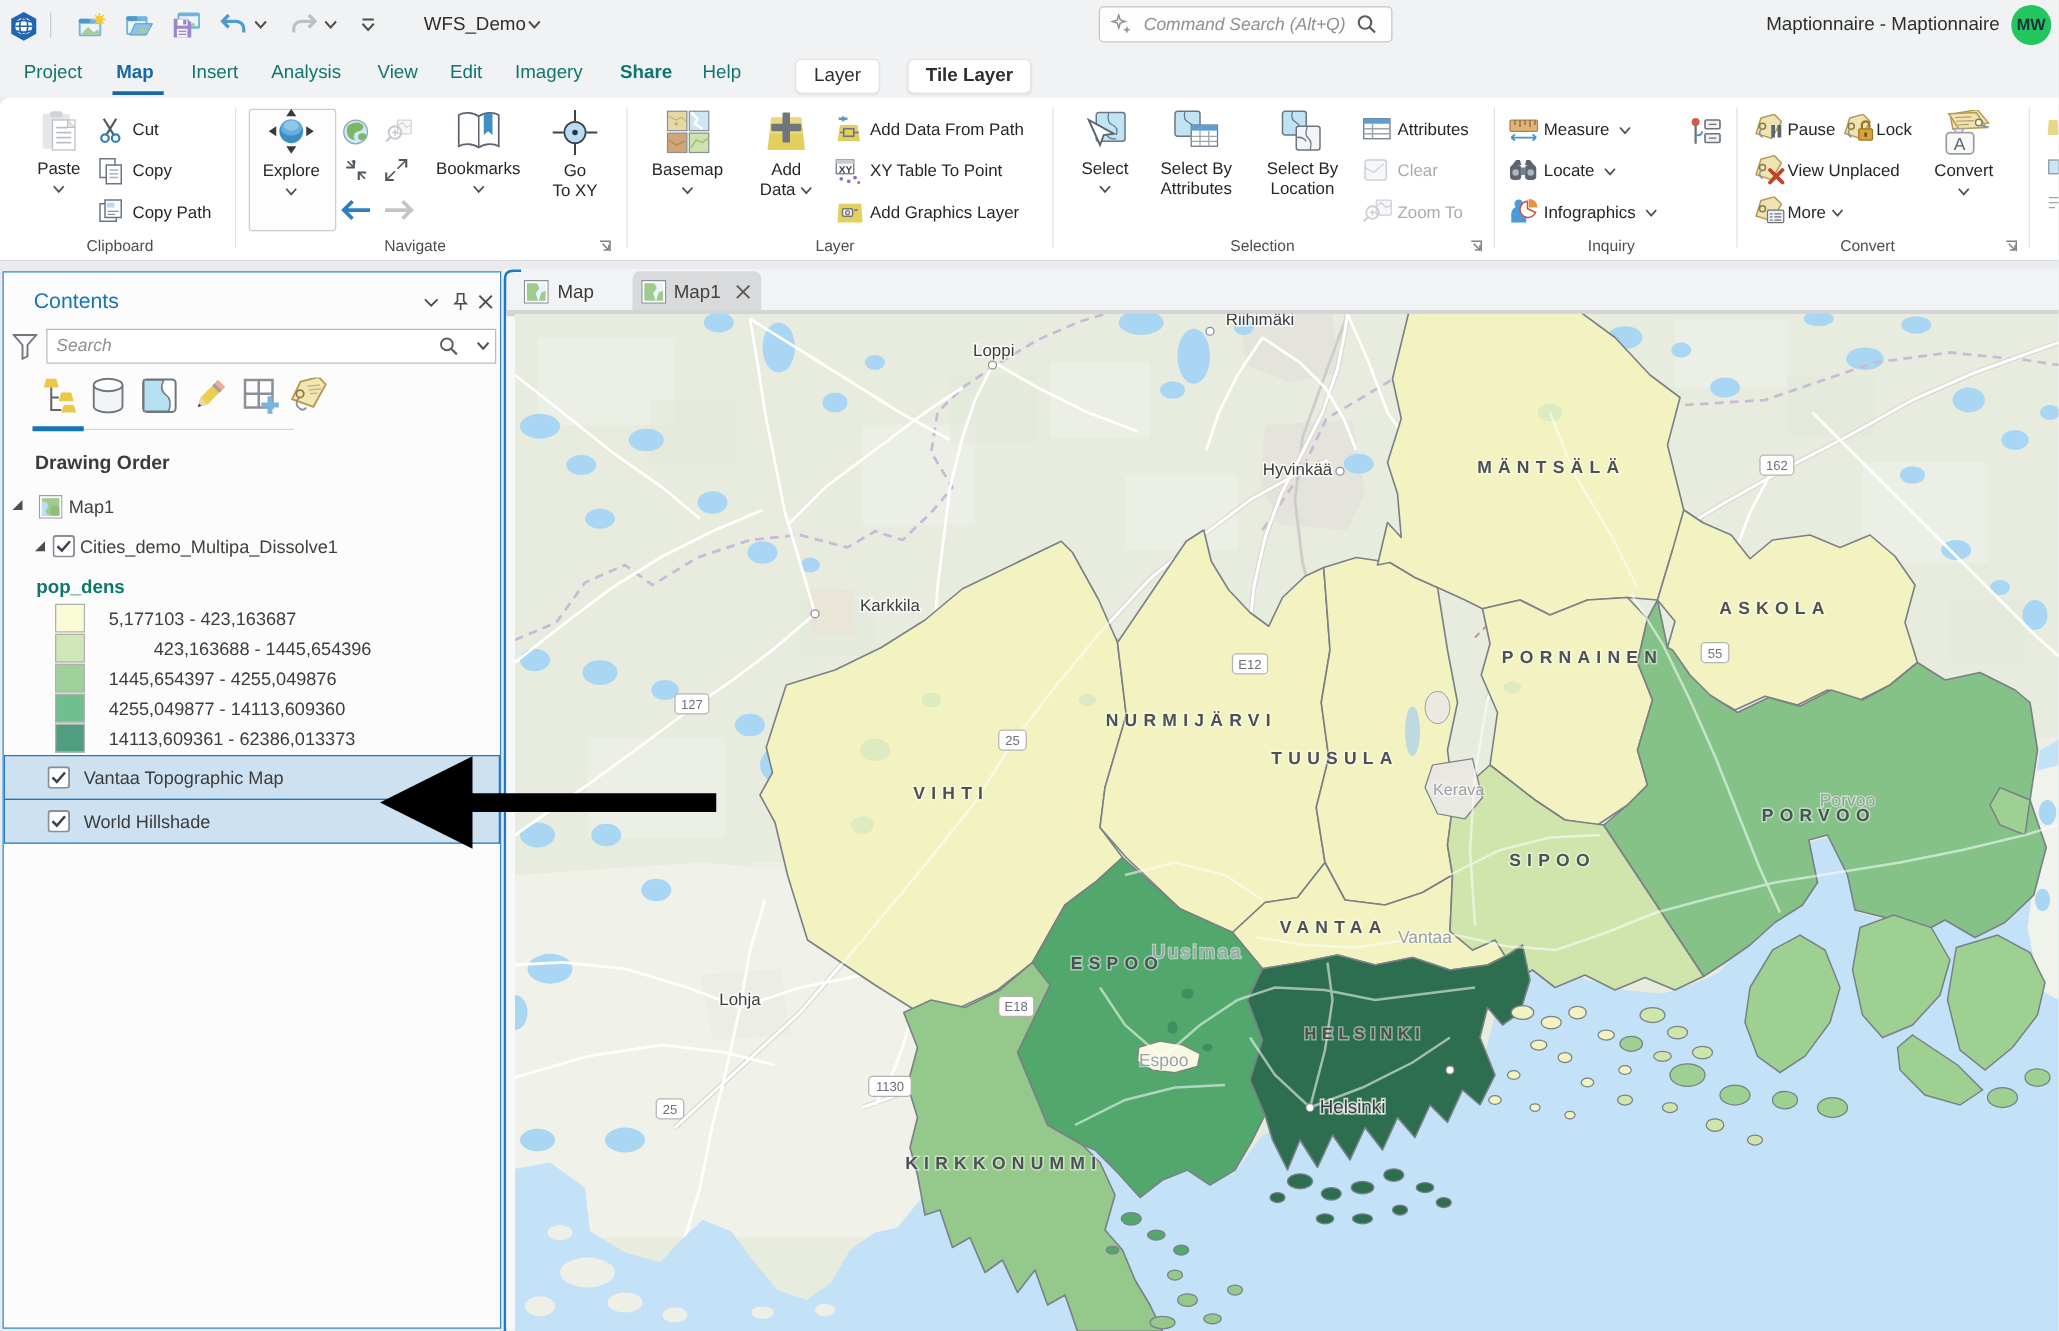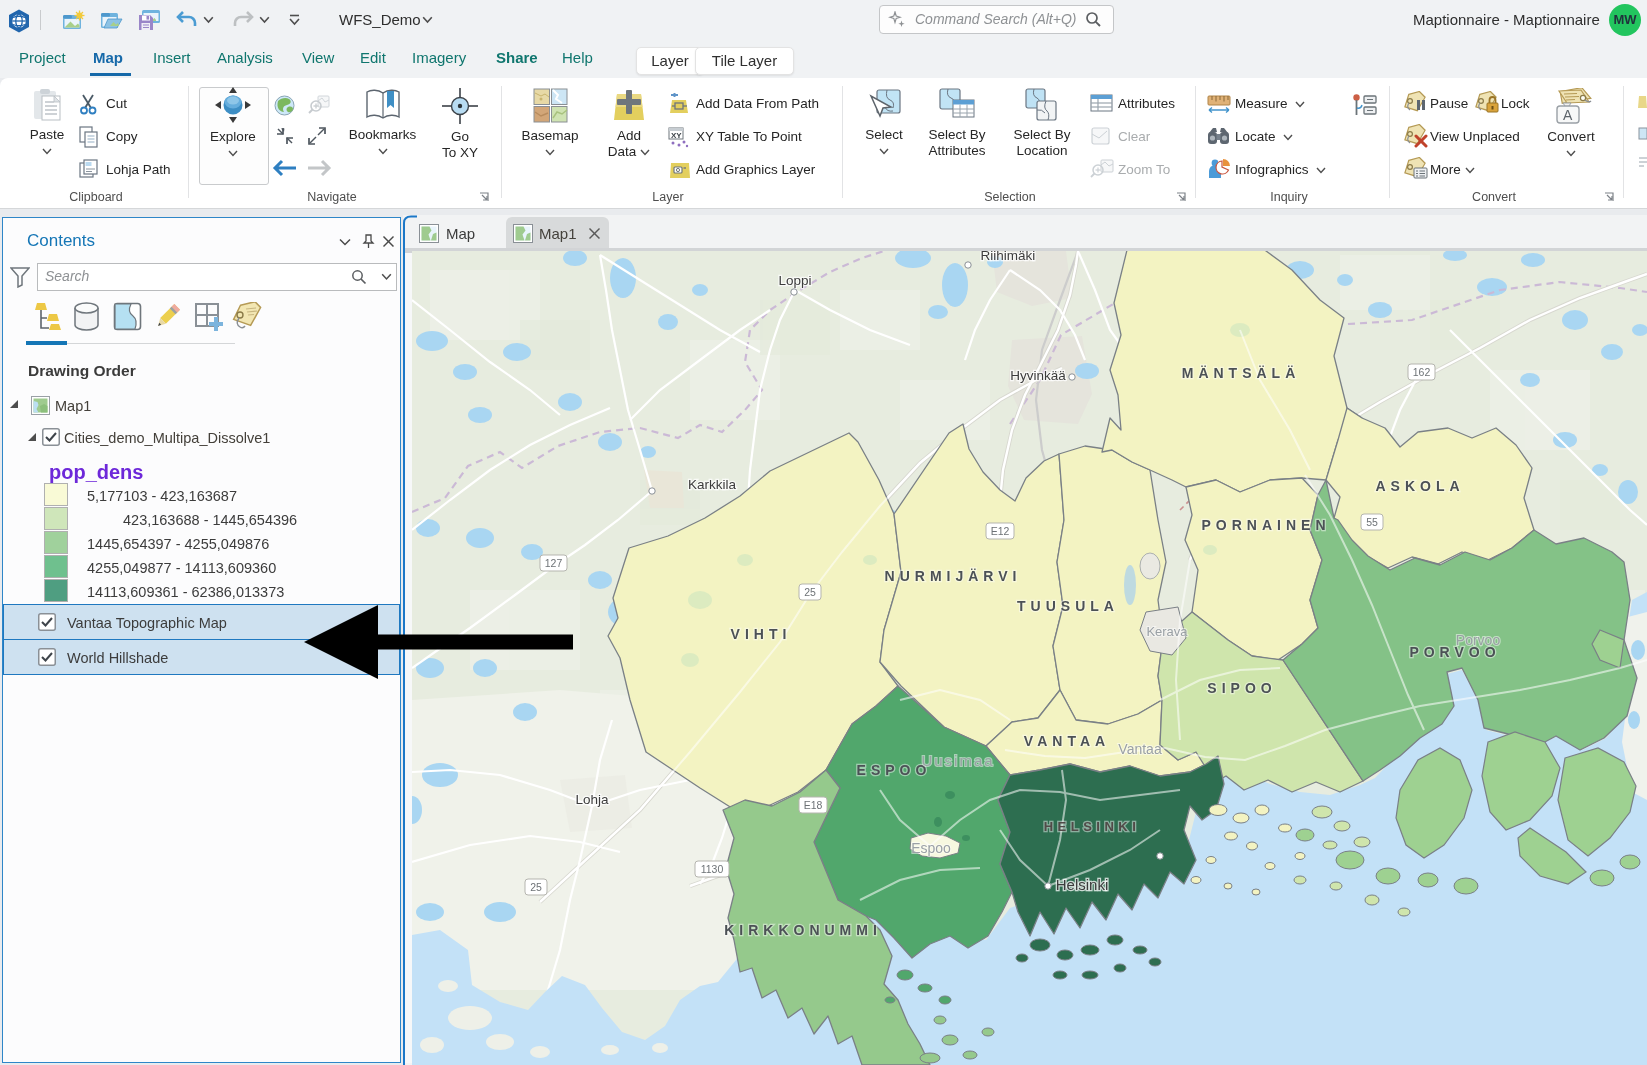--- a/index.html
+++ b/index.html
@@ -118,21 +118,21 @@
   <div class="mtab active" style="left:93px;">Map</div>
   <div class="abs" style="left:90px;top:33px;width:41px;height:3px;background:#1669a9;"></div>
   <div class="mtab" style="left:153px;">Insert</div>
   <div class="mtab" style="left:217px;">Analysis</div>
   <div class="mtab" style="left:302px;">View</div>
   <div class="mtab" style="left:360px;">Edit</div>
   <div class="mtab" style="left:412px;">Imagery</div>
   <div class="mtab" style="left:496px;font-weight:bold;">Share</div>
   <div class="mtab" style="left:562px;">Help</div>
   <div class="ctab" style="left:636px;width:66px;">Layer</div>
-  <div class="ctab" style="left:695px;width:97px;">Tile Layer</div>
+  <div class="ctab" style="left:726px;width:97px;font-weight:bold;">Tile Layer</div>
 </div>
 
 <div id="ribbon">
   <div class="rsep" style="left:188px"></div>
   <div class="rsep" style="left:501px"></div>
   <div class="rsep" style="left:842px"></div>
   <div class="rsep" style="left:1195px"></div>
   <div class="rsep" style="left:1389px"></div>
   <div class="rsep" style="left:1623px"></div>
   
@@ -180,21 +180,21 @@
   <div class="smallrow" style="left:78px;top:79px;">
     <svg class="abs" style="left:0;top:2px" width="22" height="22" viewBox="0 0 22 22">
         <rect x="2" y="4" width="13" height="14" fill="#fff" stroke="#6b7682" stroke-width="1.2"></rect>
         <rect x="6" y="1" width="13" height="14" fill="#fff" stroke="#6b7682" stroke-width="1.2"></rect>
         <rect x="7.5" y="3" width="6" height="4" fill="#b9d9f0"></rect>
         <g stroke="#8a949e" stroke-width="1">
           <line x1="8" y1="10" x2="17" y2="10"></line>
           <line x1="8" y1="12.5" x2="14" y2="12.5"></line>
         </g>
       </svg>
-    <div class="txt">Lohja Path</div>
+    <div class="txt">Copy Path</div>
   </div>
   
   <div class="abs" style="left:199px;top:9px;width:68px;height:96px;border:1px solid #c9cbcd;border-radius:3px;background:#fdfdfd;"></div>
   <div class="bigbtn" style="left:199px;width:68px;top:8px;">
     <svg width="40" height="38" viewBox="0 0 40 38">
         <g fill="#3a3a3a">
           <polygon points="20,1 24,7 16,7"></polygon>
           <polygon points="20,37 24,31 16,31"></polygon>
           <polygon points="2,19 8,15 8,23"></polygon>
           <polygon points="38,19 32,15 32,23"></polygon>
@@ -990,21 +990,21 @@
     </svg>
   <div class="abs" style="left:52px;top:180px;font-size:14.5px;color:#44403a;">Map1</div>
   <svg class="abs" style="left:24px;top:214px" width="10" height="10" viewBox="0 0 10 10">
       <polygon points="9,1 9,9 1,9" fill="#4d4d4d"></polygon>
     </svg>
   <svg class="abs" style="left:39px;top:210px" width="18" height="18" viewBox="0 0 18 18">
       <rect x="0.75" y="0.75" width="16.5" height="16.5" rx="2" fill="#fff" stroke="#8a9096" stroke-width="1.5"></rect>
       <path d="M4 9 l3.5 3.5 L14 5" fill="none" stroke="#3e444a" stroke-width="2"></path>
     </svg>
   <div class="abs" style="left:61px;top:212px;font-size:14.5px;color:#44403a;">Cities_demo_Multipa_Dissolve1</div>
-  <div class="abs" style="left:46px;top:243px;font-size:20px;font-weight:bold;color:#6d28d9;">pop_dens</div>
+  <div class="abs" style="left:26px;top:243px;font-size:15px;font-weight:bold;color:#0f766e;">pop_dens</div>
   <div class="abs" style="left:41px;top:265px;width:24px;height:23px;background:#f9fad6;border:1px solid #b0b0b0;box-sizing:border-box;"></div>
   <div class="abs" style="left:84px;top:269px;" class2="seltext"><span class="seltext">5,177103 - 423,163687</span></div>
   <div class="abs" style="left:41px;top:289px;width:24px;height:23px;background:#cfe6ba;border:1px solid #b0b0b0;box-sizing:border-box;"></div>
   <div class="abs" style="left:84px;top:293px;margin-left:36px;"><span class="seltext">423,163688 - 1445,654396</span></div>
   <div class="abs" style="left:41px;top:313px;width:24px;height:23px;background:#a0d19c;border:1px solid #b0b0b0;box-sizing:border-box;"></div>
   <div class="abs" style="left:84px;top:317px;"><span class="seltext">1445,654397 - 4255,049876</span></div>
   <div class="abs" style="left:41px;top:337px;width:24px;height:23px;background:#6fc08e;border:1px solid #b0b0b0;box-sizing:border-box;"></div>
   <div class="abs" style="left:84px;top:341px;"><span class="seltext">4255,049877 - 14113,609360</span></div>
   <div class="abs" style="left:41px;top:361px;width:24px;height:23px;background:#4f9e81;border:1px solid #b0b0b0;box-sizing:border-box;"></div>
   <div class="abs" style="left:84px;top:365px;"><span class="seltext">14113,609361 - 62386,013373</span></div>

